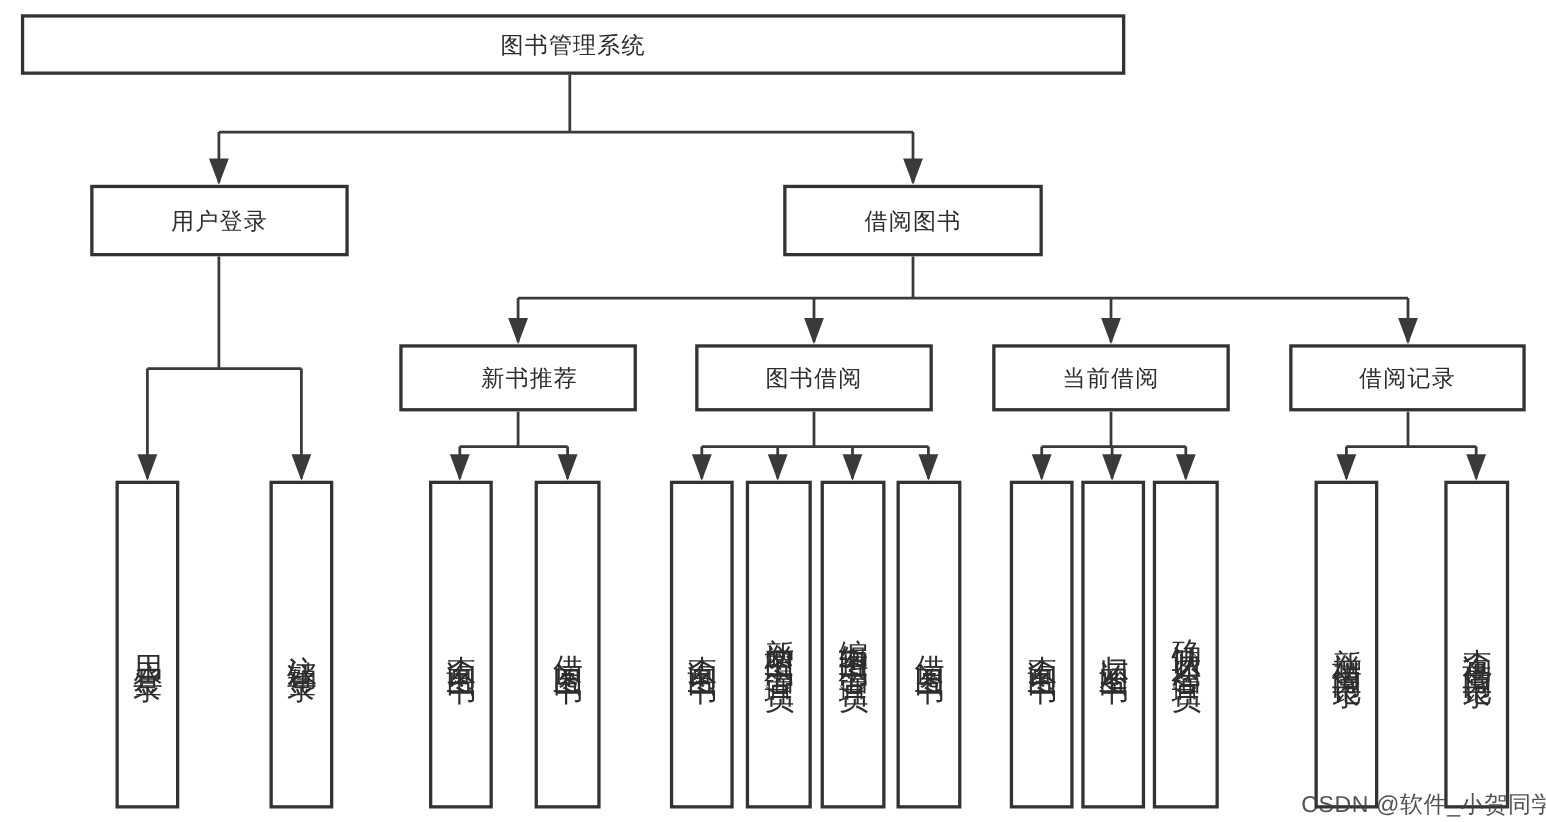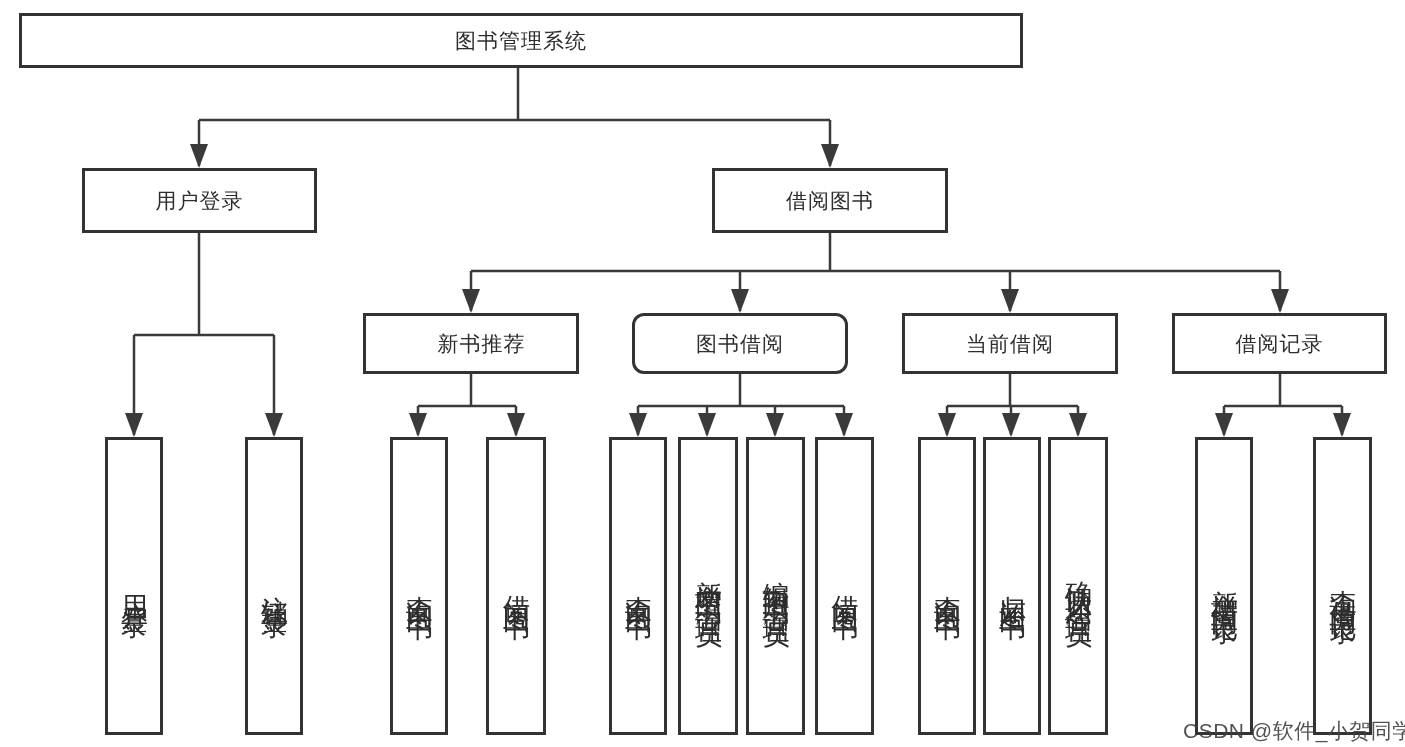--- a/index.html
+++ b/index.html
@@ -35,21 +35,21 @@
     letter-spacing: 6px;
     line-height: 1;
     top: 437px;
     height: 298px;
   }
   
   .root { left: 19px;  top: 13px;  width: 1004px; height: 55px; }
   .l2a  { left: 82px;  top: 168px; width: 235px;  height: 65px; }
   .l2b  { left: 712px; top: 168px; width: 236px;  height: 65px; }
   .l3a  { left: 363px; top: 313px; width: 216px;  height: 61px; padding-left: 21px; }
-  .l3b  { left: 632px; top: 313px; width: 216px;  height: 61px; border-radius: 12px; }
+  .l3b  { left: 632px; top: 313px; width: 216px;  height: 61px; }
   .l3c  { left: 902px; top: 313px; width: 216px;  height: 61px; }
   .l3d  { left: 1172px;top: 313px; width: 215px;  height: 61px; }
   
   .g0a { left: 105px;  width: 58px; }
   .g0b { left: 245px;  width: 58px; }
   .g1a { left: 390px;  width: 58px; }
   .g1b { left: 486px;  width: 60px; }
   .g2a { left: 609px;  width: 58px; }
   .g2b { left: 678px;  width: 60px; }
   .g2c { left: 746px;  width: 59px; }

